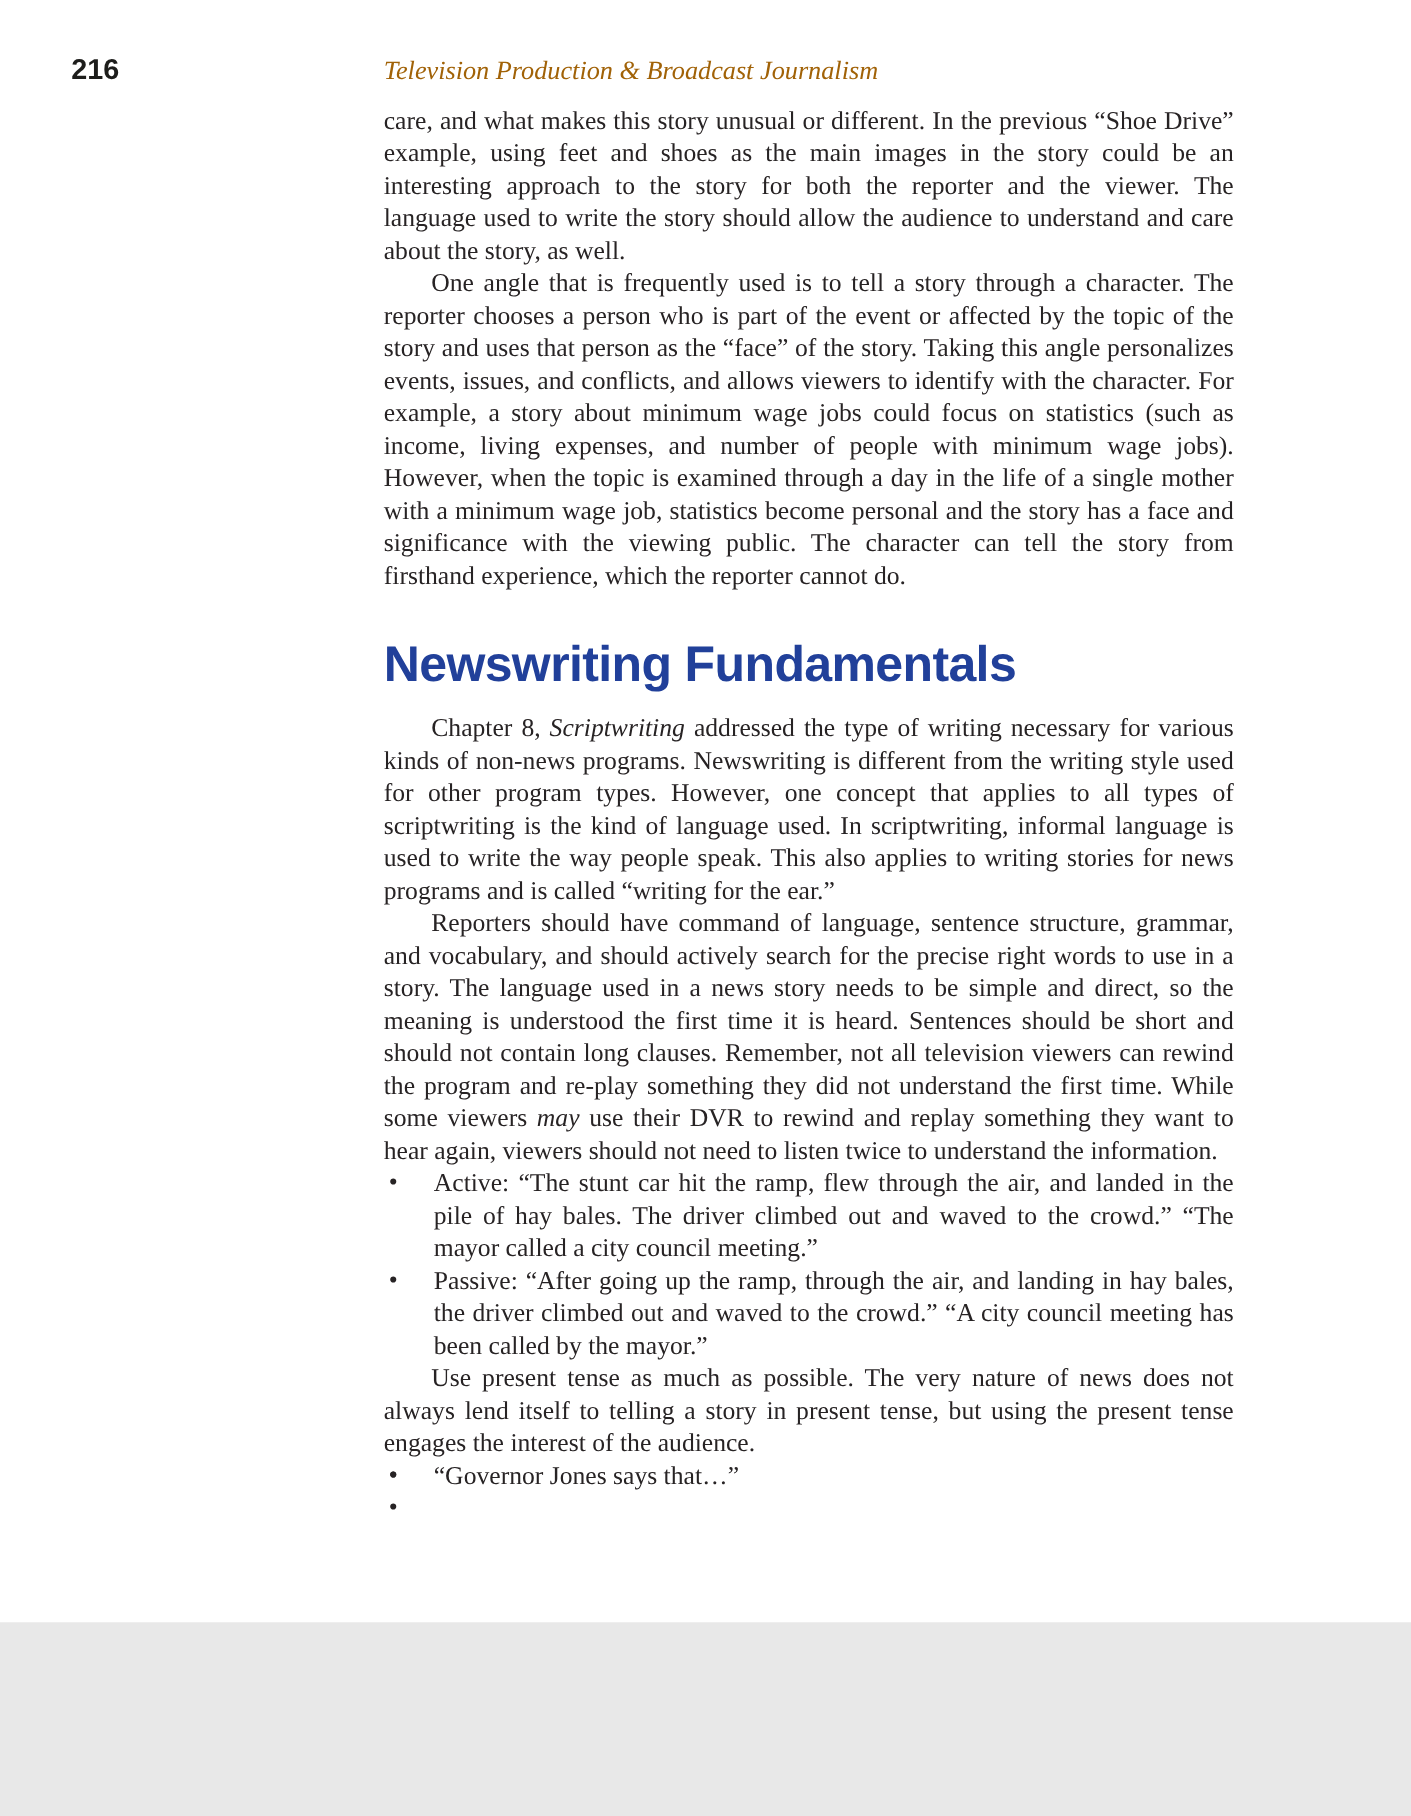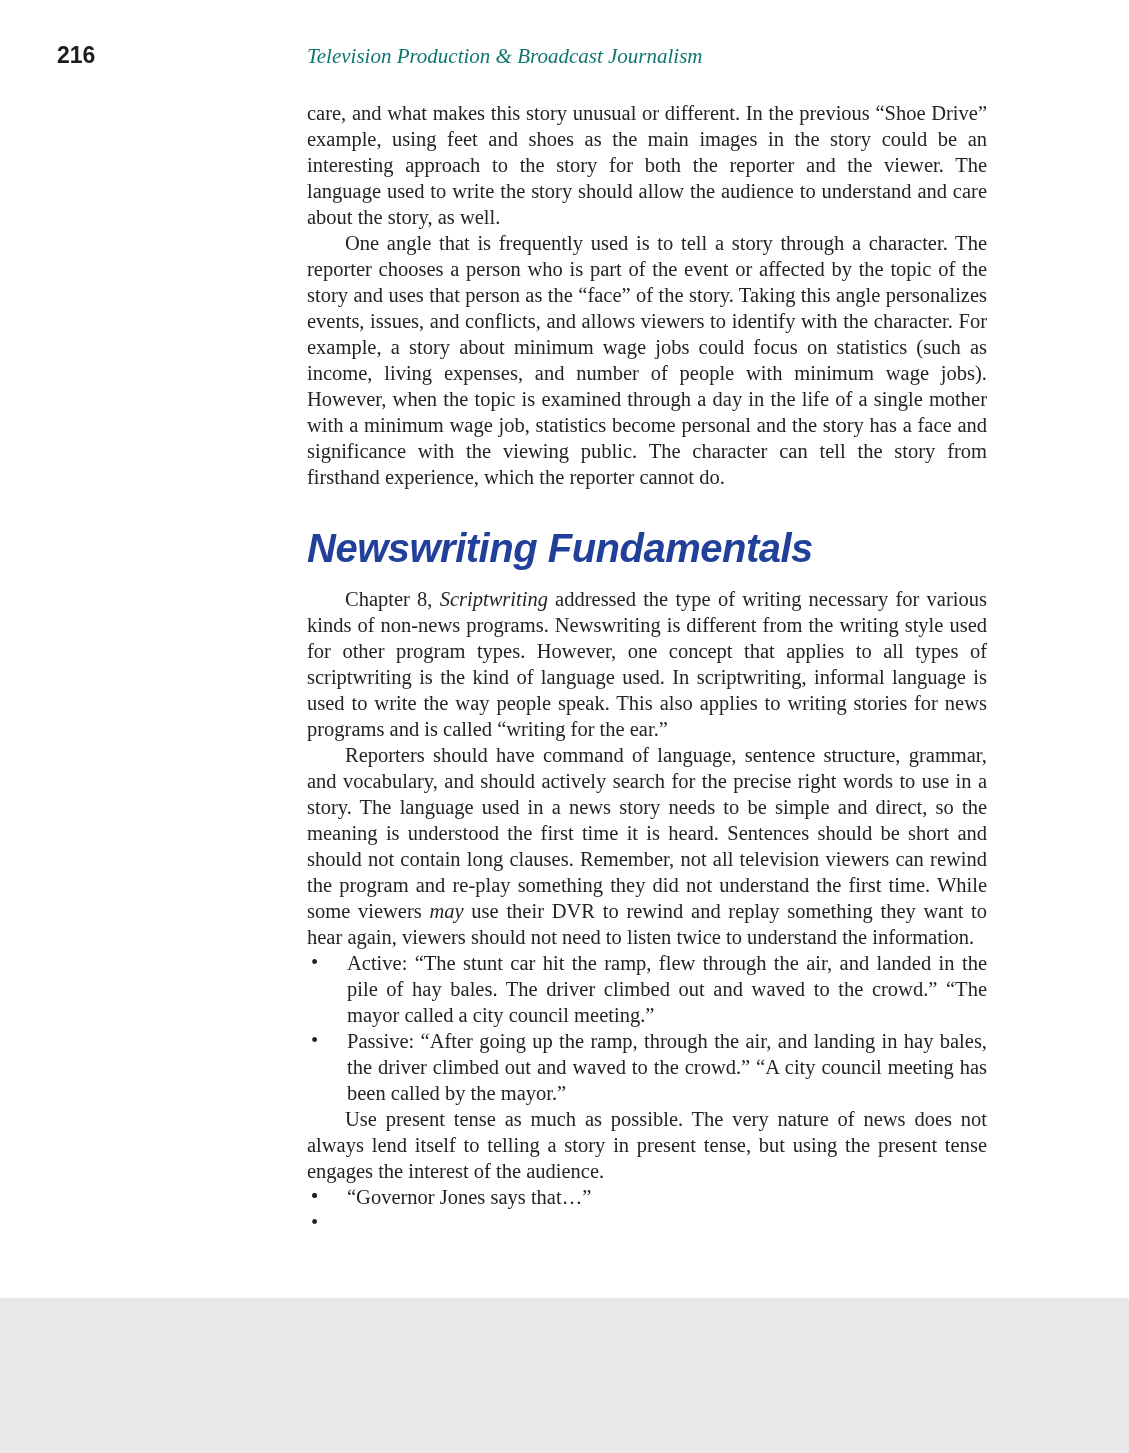--- a/index.html
+++ b/index.html
@@ -24,26 +24,26 @@
     font-weight: bold;
     font-size: 23px;
     color: #1d1d1b;
   }
   .running-title {
     position: absolute;
     left: 307px;
     top: 44px;
     font-style: italic;
     font-size: 21px;
-    color: #0f766e;
+    color: #a16207;
   }
   .column {
     position: absolute;
     left: 307px;
-    top: 100px;
+    top: 84px;
     width: 680px;
     font-size: 20.5px;
     line-height: 26px;
     color: #272324;
   }
   .column p {
     margin: 0;
     text-align: justify;
     text-indent: 38px;
   }
@@ -54,21 +54,20 @@
     font-style: italic;
   }
   h1.section-heading {
     font-family: "Liberation Sans", sans-serif;
     font-weight: bold;
     font-size: 40px;
     line-height: 44px;
     color: #21409a;
     margin: 36px 0 16px 0;
     letter-spacing: -0.5px;
-    font-style: italic;
   }
   ul.news-list {
     list-style: none;
     margin: 0;
     padding: 0;
   }
   ul.news-list li {
     position: relative;
     padding-left: 40px;
     text-align: justify;

